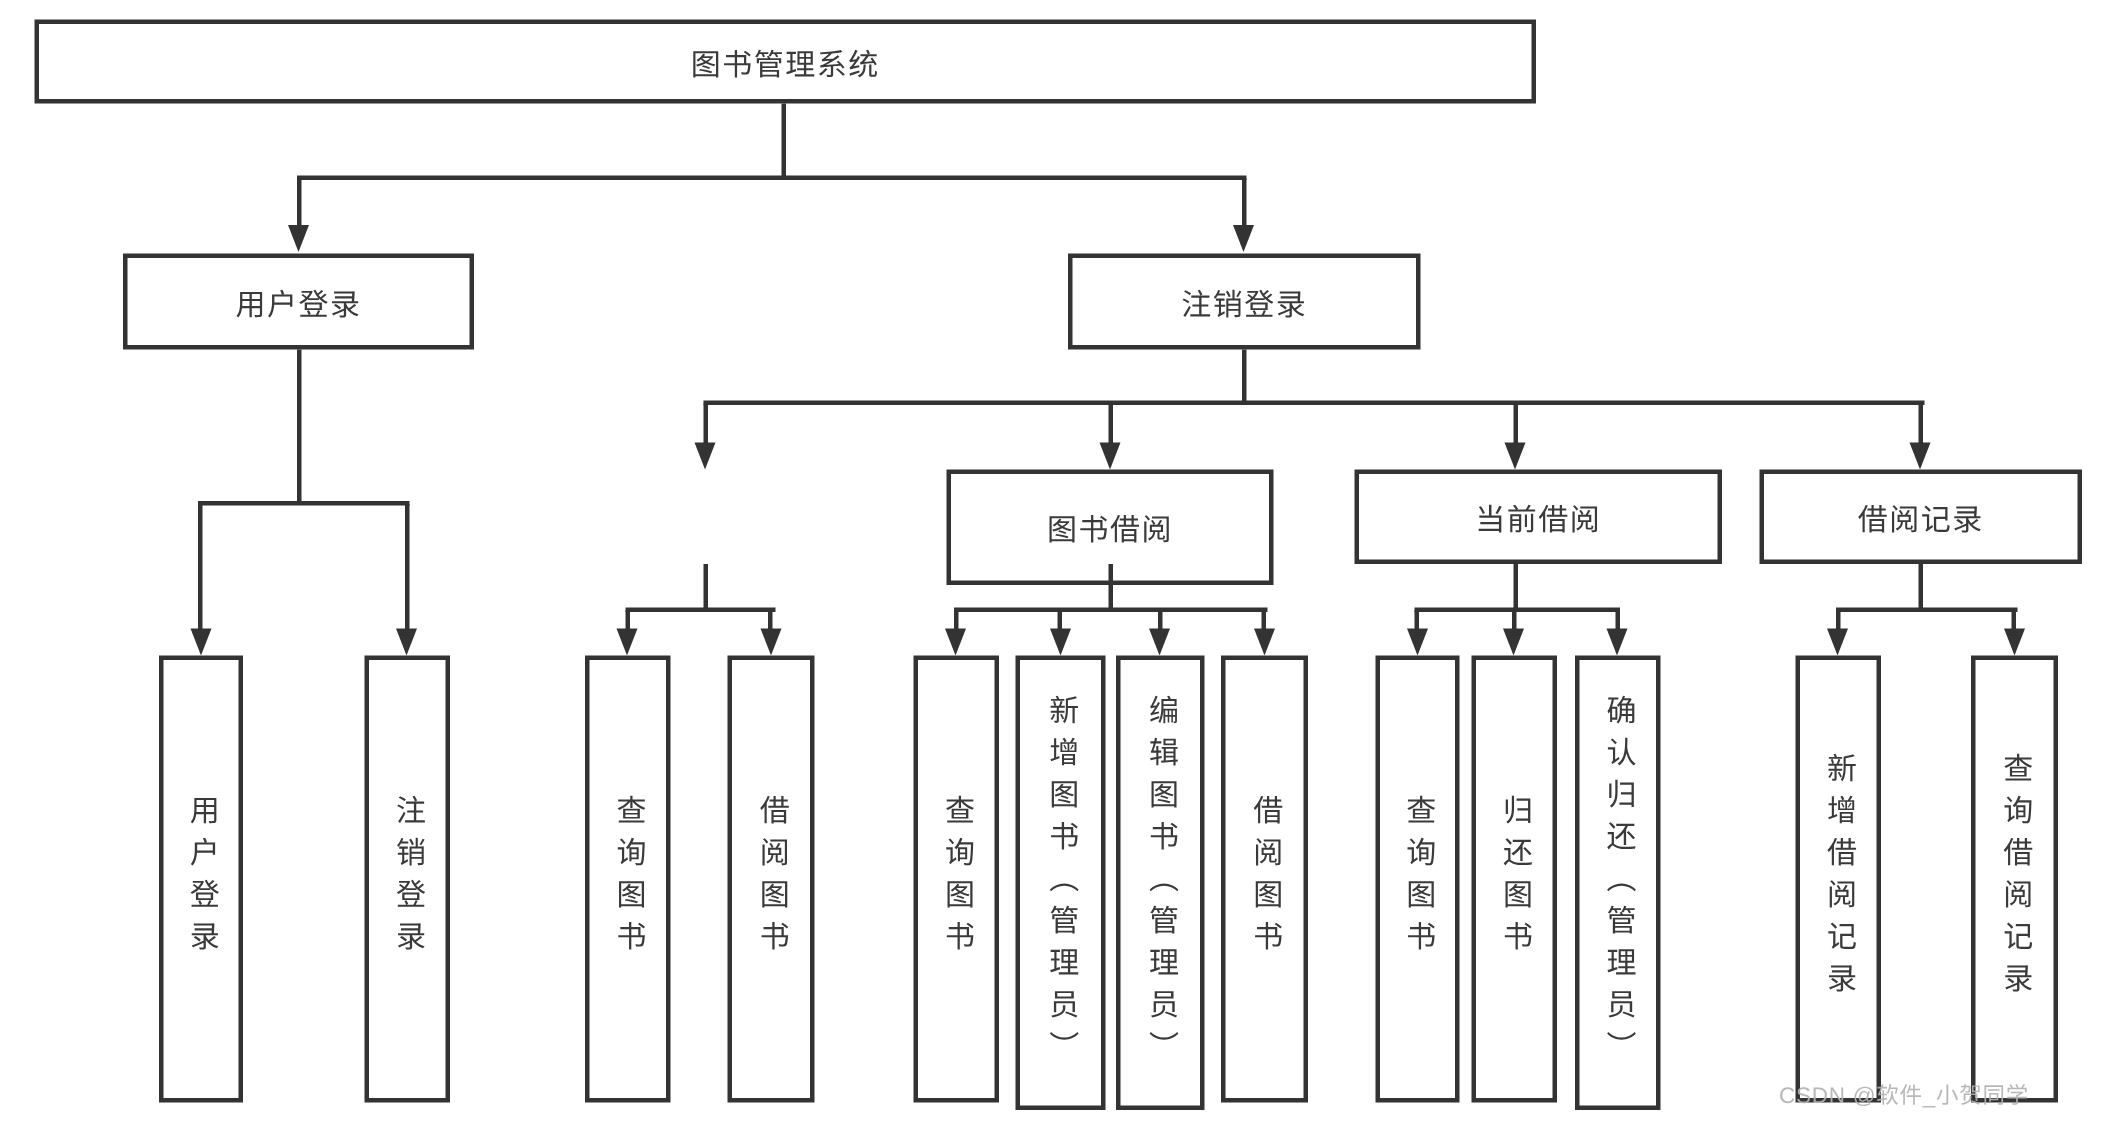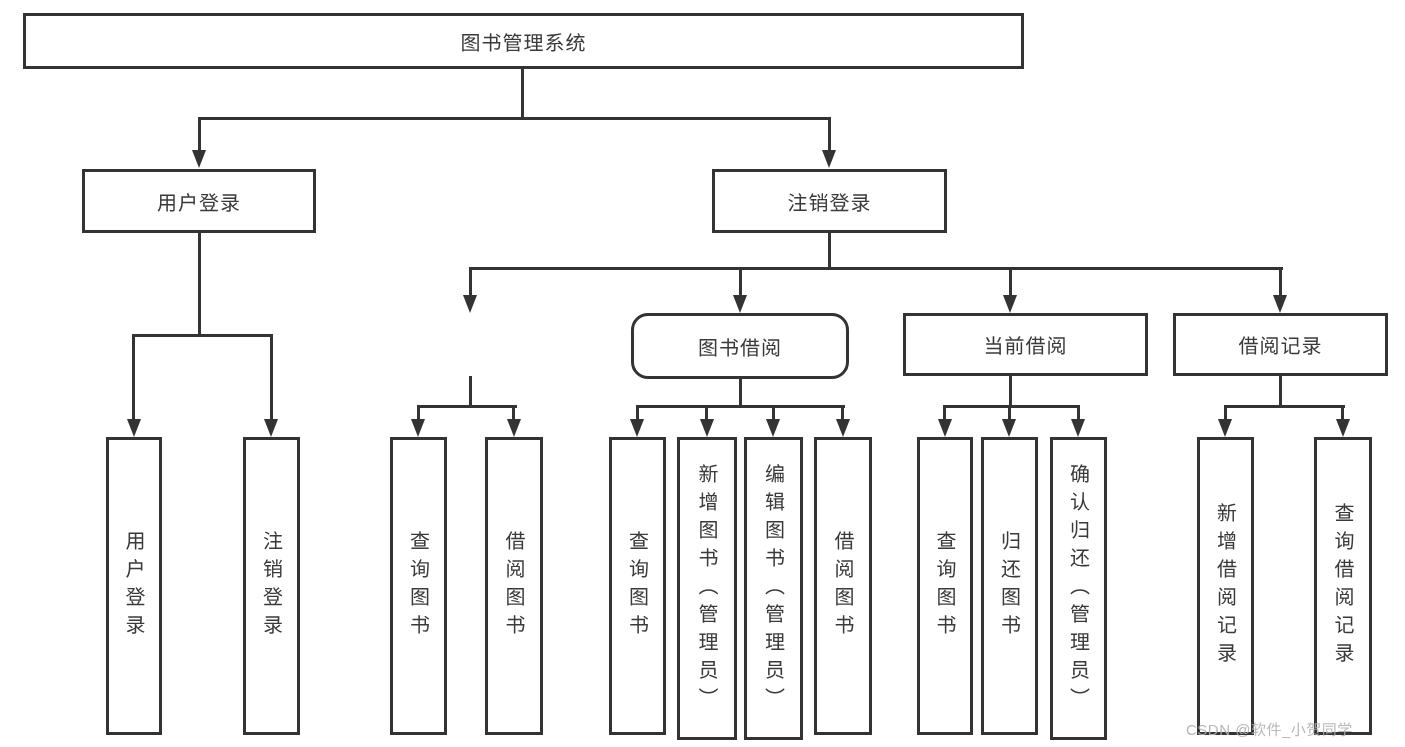--- a/index.html
+++ b/index.html
@@ -66,21 +66,21 @@
   <div class="hline" style="left:469px;top:267px;width:814px;"></div>
   <div class="vline" style="left:469px;top:269px;height:28px;"></div>
   <div class="arr" style="left:463px;top:295px;"></div>
   <div class="vline" style="left:739px;top:269px;height:28px;"></div>
   <div class="arr" style="left:733px;top:295px;"></div>
   <div class="vline" style="left:1009px;top:269px;height:28px;"></div>
   <div class="arr" style="left:1003px;top:295px;"></div>
   <div class="vline" style="left:1279px;top:269px;height:28px;"></div>
   <div class="arr" style="left:1273px;top:295px;"></div>
 
-  <div class="box" style="left:631px;top:313px;width:218px;height:66px;border-radius:17px;">
+  <div class="box" style="left:631px;top:313px;width:218px;height:77px;">
     <span>图书借阅</span>
   </div>
   <div class="box" style="left:903px;top:313px;width:245px;height:63px;">
     <span>当前借阅</span>
   </div>
   <div class="box" style="left:1173px;top:313px;width:215px;height:63px;">
     <span>借阅记录</span>
   </div>
 
   <div class="vline" style="left:469px;top:376px;height:31px;"></div>

